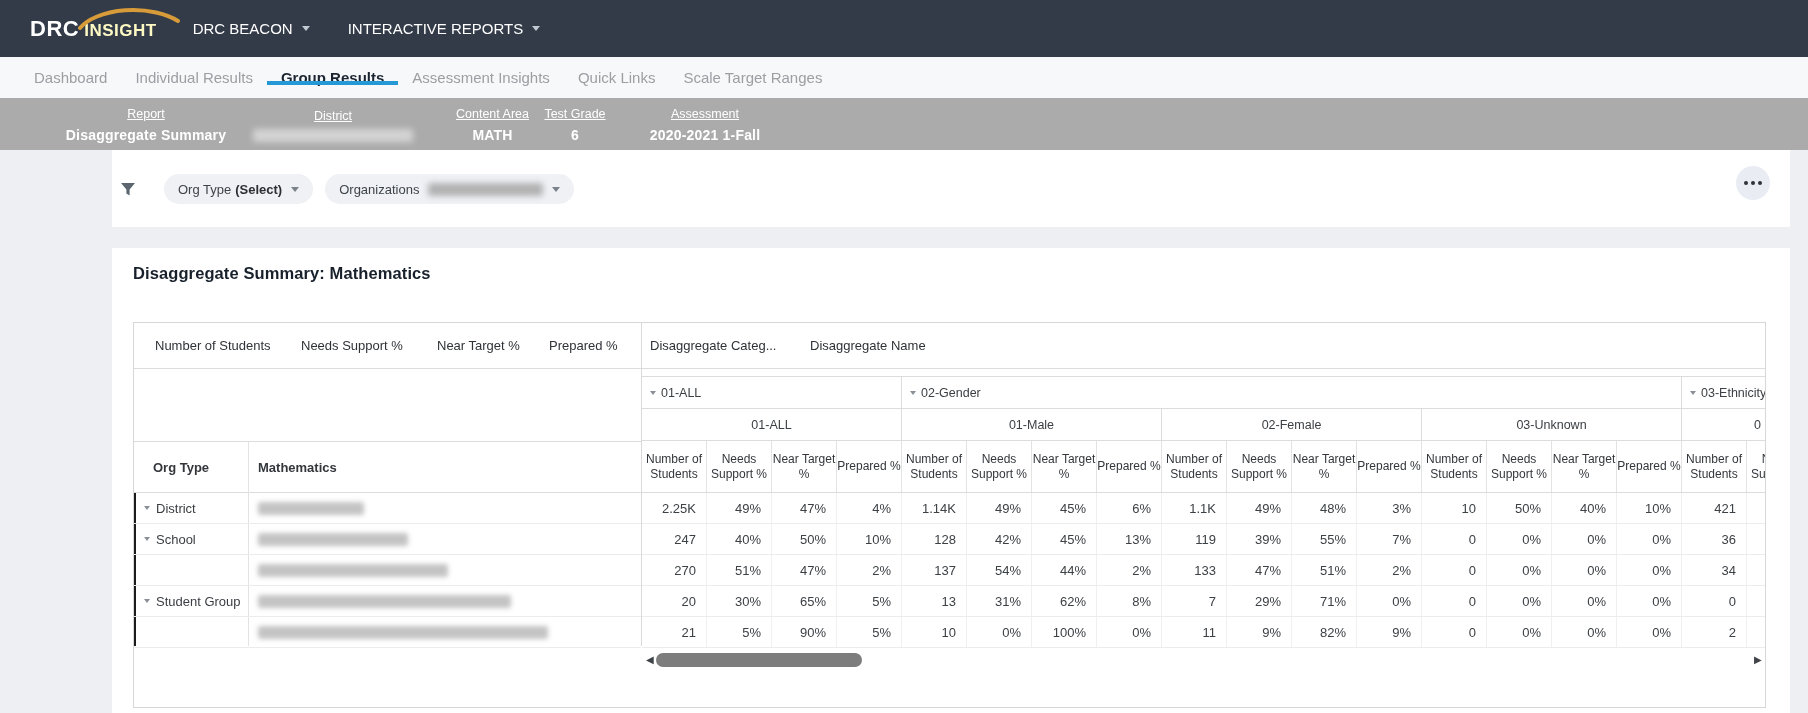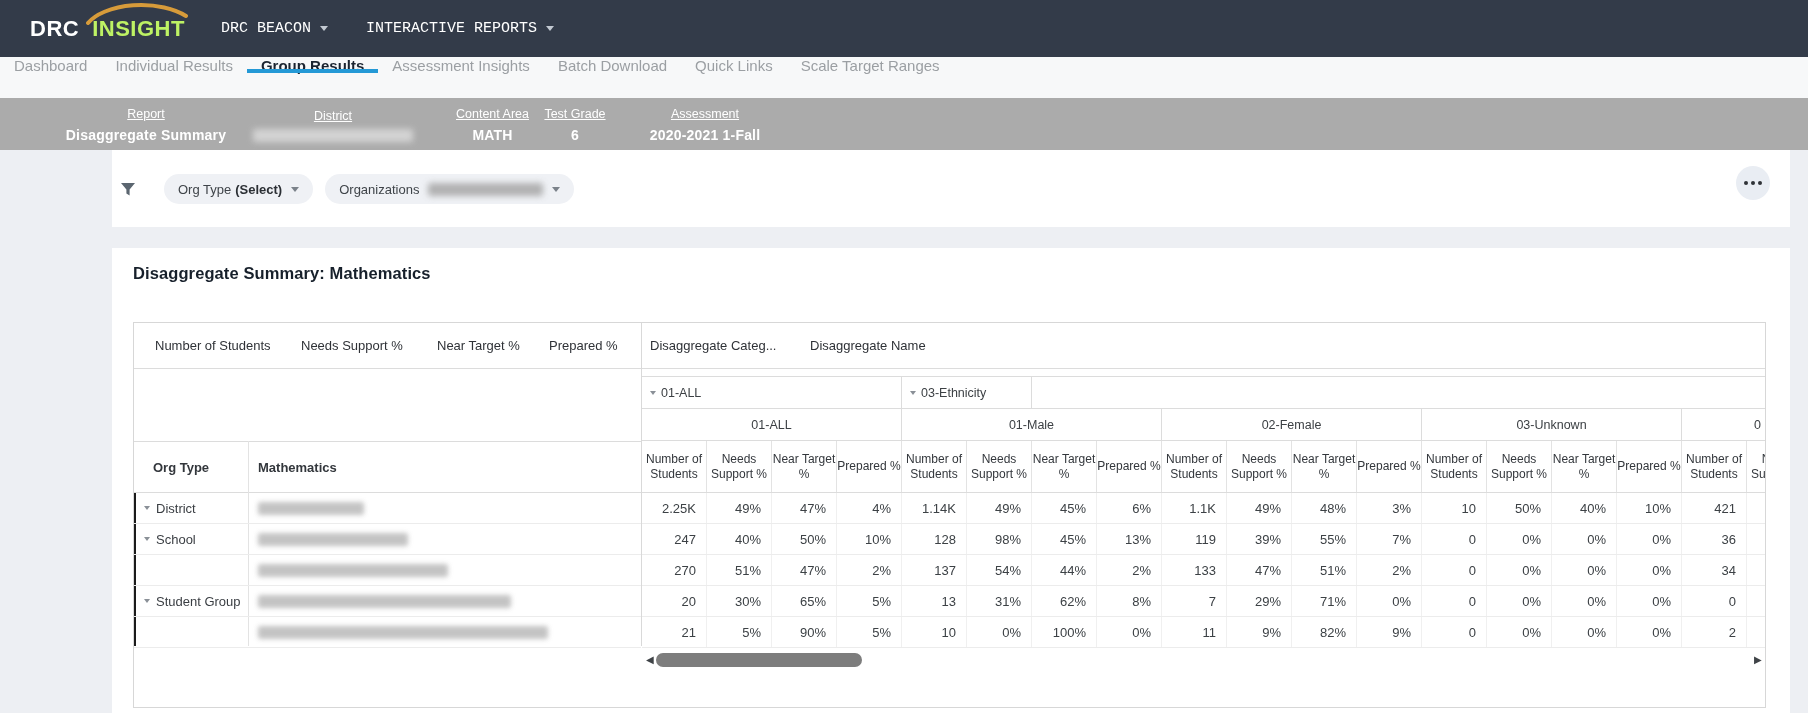--- a/index.html
+++ b/index.html
@@ -3,30 +3,30 @@
 <meta charset="utf-8">
 <style>
   * { box-sizing: border-box; margin: 0; padding: 0; }
   body { background:#dfe3e9; font-family:"Liberation Sans", sans-serif; }
   .screen { position:relative; width:1808px; height:713px; overflow:hidden; background:#edeff3; }
 
   
   .topbar { position:absolute; left:0; top:0; width:100%; height:57px; background:#333b49; display:flex; align-items:center; }
   .logo { display:flex; align-items:baseline; margin-left:30px; position:relative; }
   .logo-drc { color:#fff; font-size:22px; font-weight:600; letter-spacing:.5px; }
-  .logo-insight { color:#bef264; font-size:22px; font-weight:800; letter-spacing:.5px; margin-left:13px; position:relative; }
+  .logo-insight { color:#fef9c3; font-size:17px; font-weight:800; letter-spacing:.5px; margin-left:5px; position:relative; }
   .logo-swoosh { position:absolute; left:-8px; top:-13px; width:108px; height:22px; pointer-events:none; }
   .logo-tm { color:#cfd3d9; font-size:7px; margin-left:2px; position:relative; top:-10px; }
-  .menus { display:flex; align-items:center; margin-left:34px;font-family:Liberation Mono, monospace; }
+  .menus { display:flex; align-items:center; margin-left:34px; }
   .menu-item { display:flex; align-items:center; color:#fff; font-size:15px; margin-right:38px; cursor:pointer; }
   .caret { width:0; height:0; border-left:4px solid transparent; border-right:4px solid transparent; border-top:5px solid currentColor; display:inline-block; margin-left:9px; }
   .menu-item .caret { color:#c3c9d2; }
 
   
-  .tabbar { position:absolute; left:0; top:57px; width:100%; height:41px; background:#f7f8f9; display:flex; align-items:flex-start; }
+  .tabbar { position:absolute; left:0; top:57px; width:100%; height:41px; background:#f7f8f9; display:flex; align-items:center;padding-left:20px; }
   .tab { padding:0 14px; display:flex; align-items:center; font-size:15px; color:#9b9fa3; position:relative; cursor:pointer; }
   .tab.active { color:#1b2430; font-weight:700; }
   .tab.active::after { content:""; position:absolute; left:0; right:0; bottom:1px; height:4px; background:#2499d6; }
 
   
   .graybar { position:absolute; left:0; top:98px; width:100%; height:52px; background:#ababab; color:#fff; }
   .gcol { position:absolute; top:0; height:100%; display:flex; flex-direction:column; align-items:center; justify-content:center; gap:6px; padding-top:2px; }
   .glabel { font-size:12.5px; text-decoration:underline; cursor:pointer; }
   .gval { font-size:14px; font-weight:700; letter-spacing:.2px; }
   .gblur { width:160px; height:13px; background:#d8d8d8; border-radius:2px; filter:blur(3px); opacity:.9; }
@@ -104,21 +104,20 @@
           <span class="caret"></span>
       </div>
     </div>
   </div>
 
   <div class="tabbar" id="tabbar">
       <div class="tab">Dashboard</div>
       <div class="tab">Individual Results</div>
       <div class="tab active">Group Results</div>
       <div class="tab">Assessment Insights</div>
-      <div class="tab">Batch Download</div>
       <div class="tab">Quick Links</div>
       <div class="tab">Scale Target Ranges</div>
     </div>
 
   <div class="graybar" id="graybar">
       <div class="gcol" style="left: 40px; width: 212px;">
         <span class="glabel">Report</span>
         <div class="gval">Disaggregate Summary</div>
       </div>
       <div class="gcol" style="left: 228px; width: 210px;">
@@ -208,20 +207,24 @@
 
       <div class="datapane" id="datapane">
         <div class="prow">
           <span class="picker" style="left:8px">Disaggregate Categ...</span>
           <span class="picker" style="left:168px">Disaggregate Name</span>
         </div>
         <div class="bandrow" id="bandrow">
             <div class="band" style="width: 260px;">
               <span class="scaret"></span>
               <span>01-ALL</span>
+            </div>
+            <div class="band" style="width: 780px;">
+              <span class="scaret"></span>
+              <span>02-Gender</span>
             </div>
             <div class="band" style="width: 130px;">
               <span class="scaret"></span>
               <span>03-Ethnicity</span>
             </div>
           </div>
         <div class="sgrow" id="sgrow">
             <div class="sg" style="width: 260px;">01-ALL</div>
             <div class="sg" style="width: 260px; text-align: center;">01-Male</div>
             <div class="sg" style="width: 260px;">02-Female</div>
@@ -272,21 +275,21 @@
             <div class="dc">10%</div>
             <div class="dc">421</div>
             <div class="dc"></div>
           </div>
           <div class="drow" style="top: 201px;">
             <div class="dc">247</div>
             <div class="dc">40%</div>
             <div class="dc">50%</div>
             <div class="dc">10%</div>
             <div class="dc">128</div>
-            <div class="dc">98%</div>
+            <div class="dc">42%</div>
             <div class="dc">45%</div>
             <div class="dc">13%</div>
             <div class="dc">119</div>
             <div class="dc">39%</div>
             <div class="dc">55%</div>
             <div class="dc">7%</div>
             <div class="dc">0</div>
             <div class="dc">0%</div>
             <div class="dc">0%</div>
             <div class="dc">0%</div>

